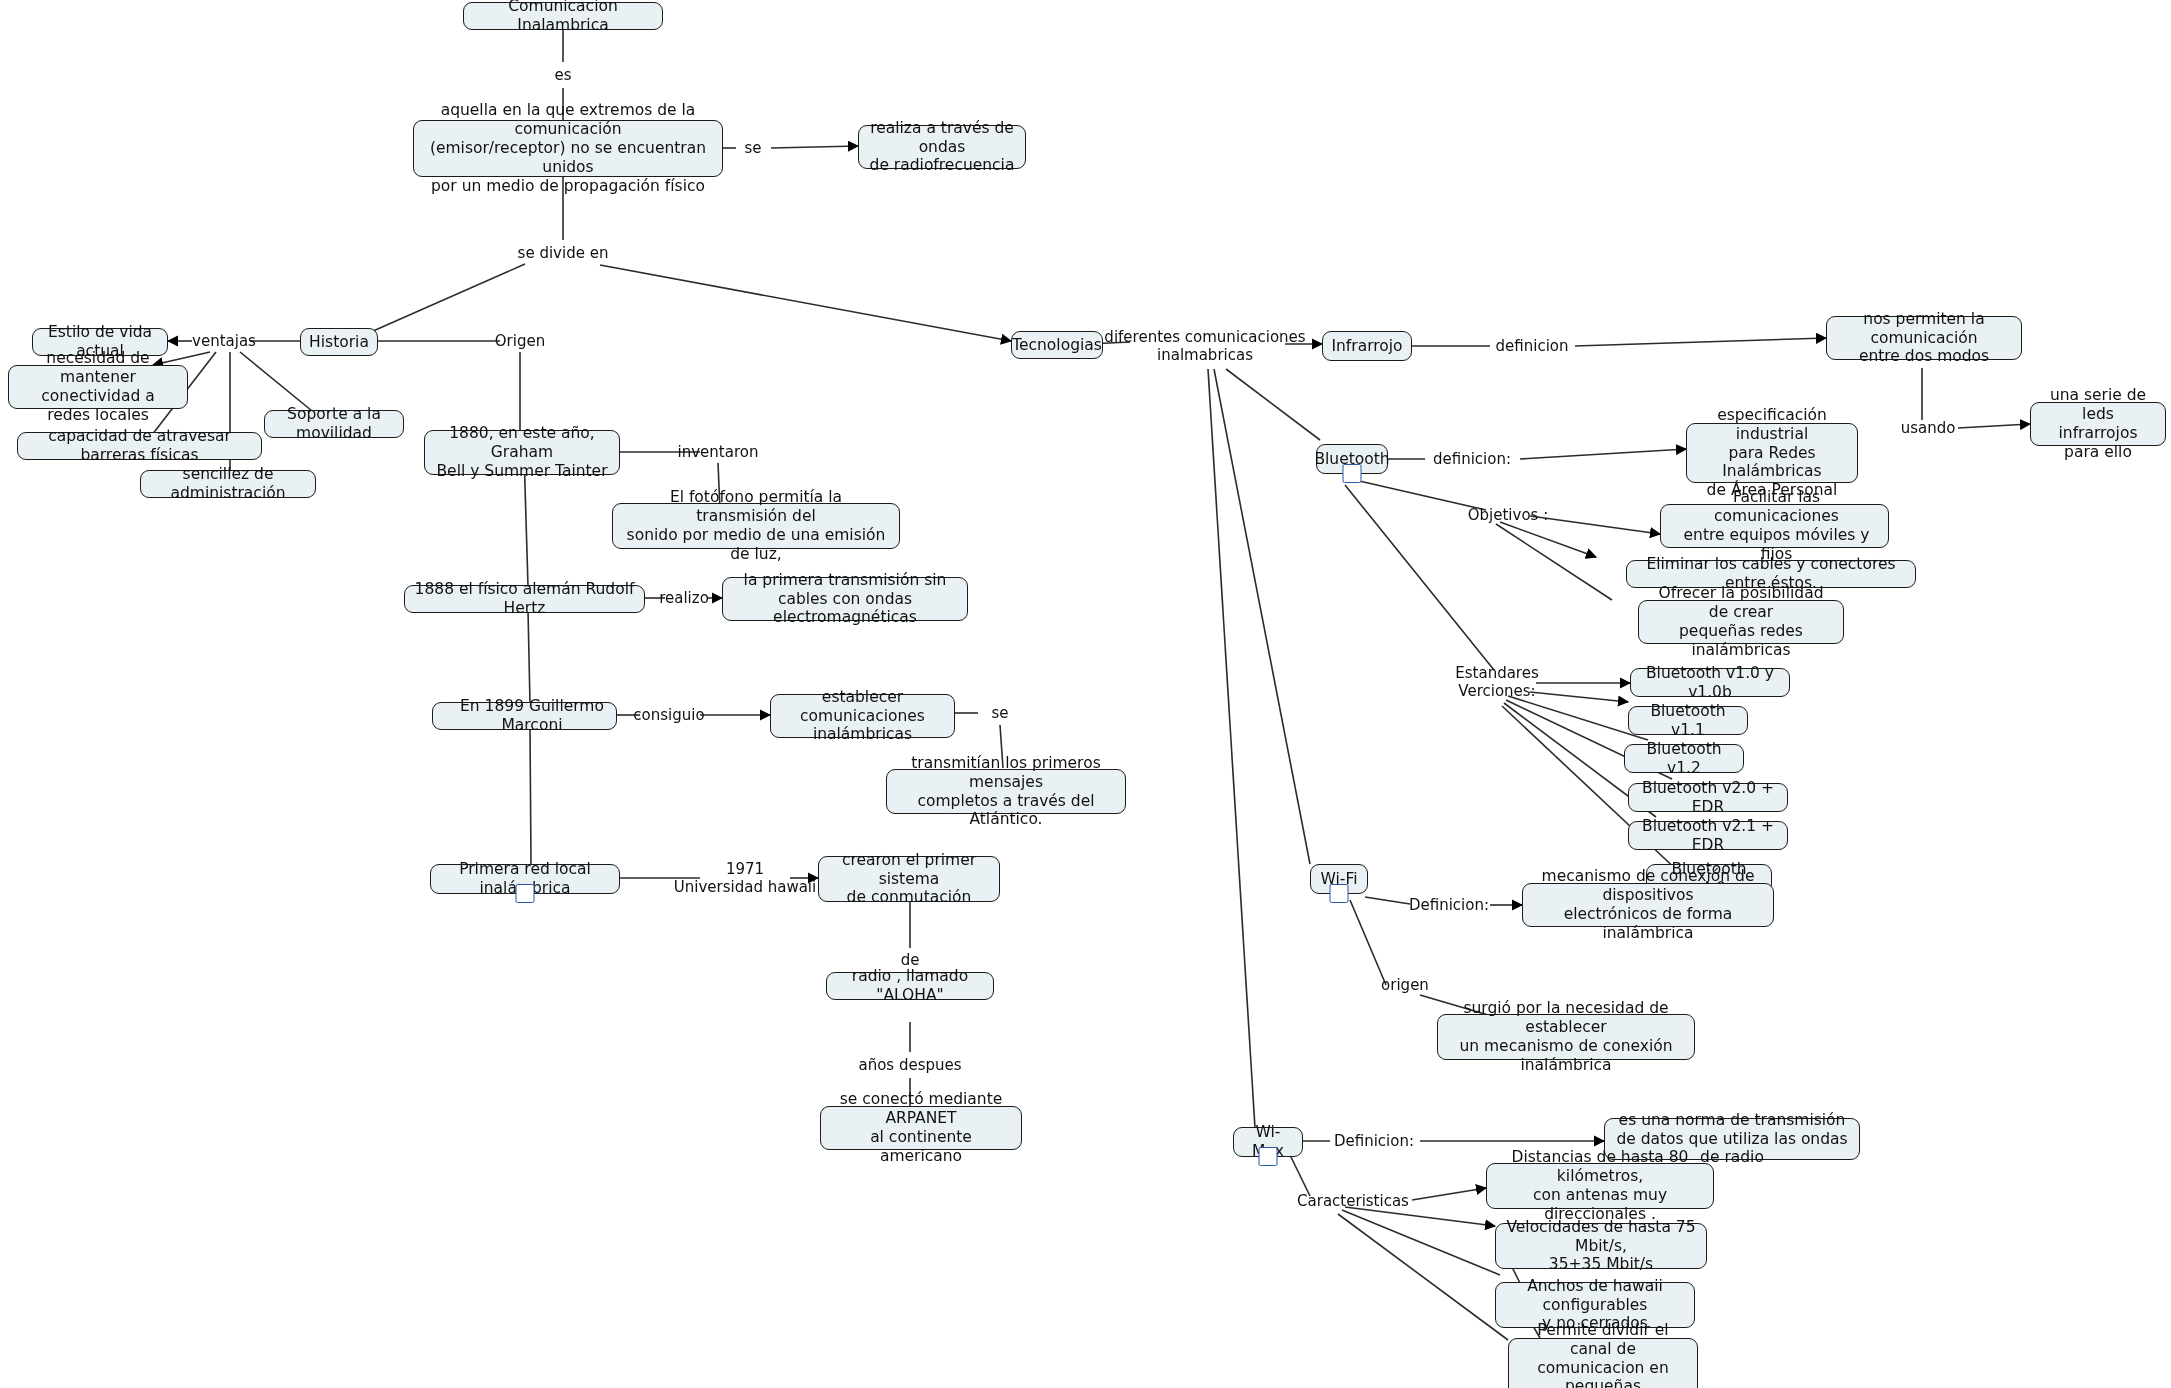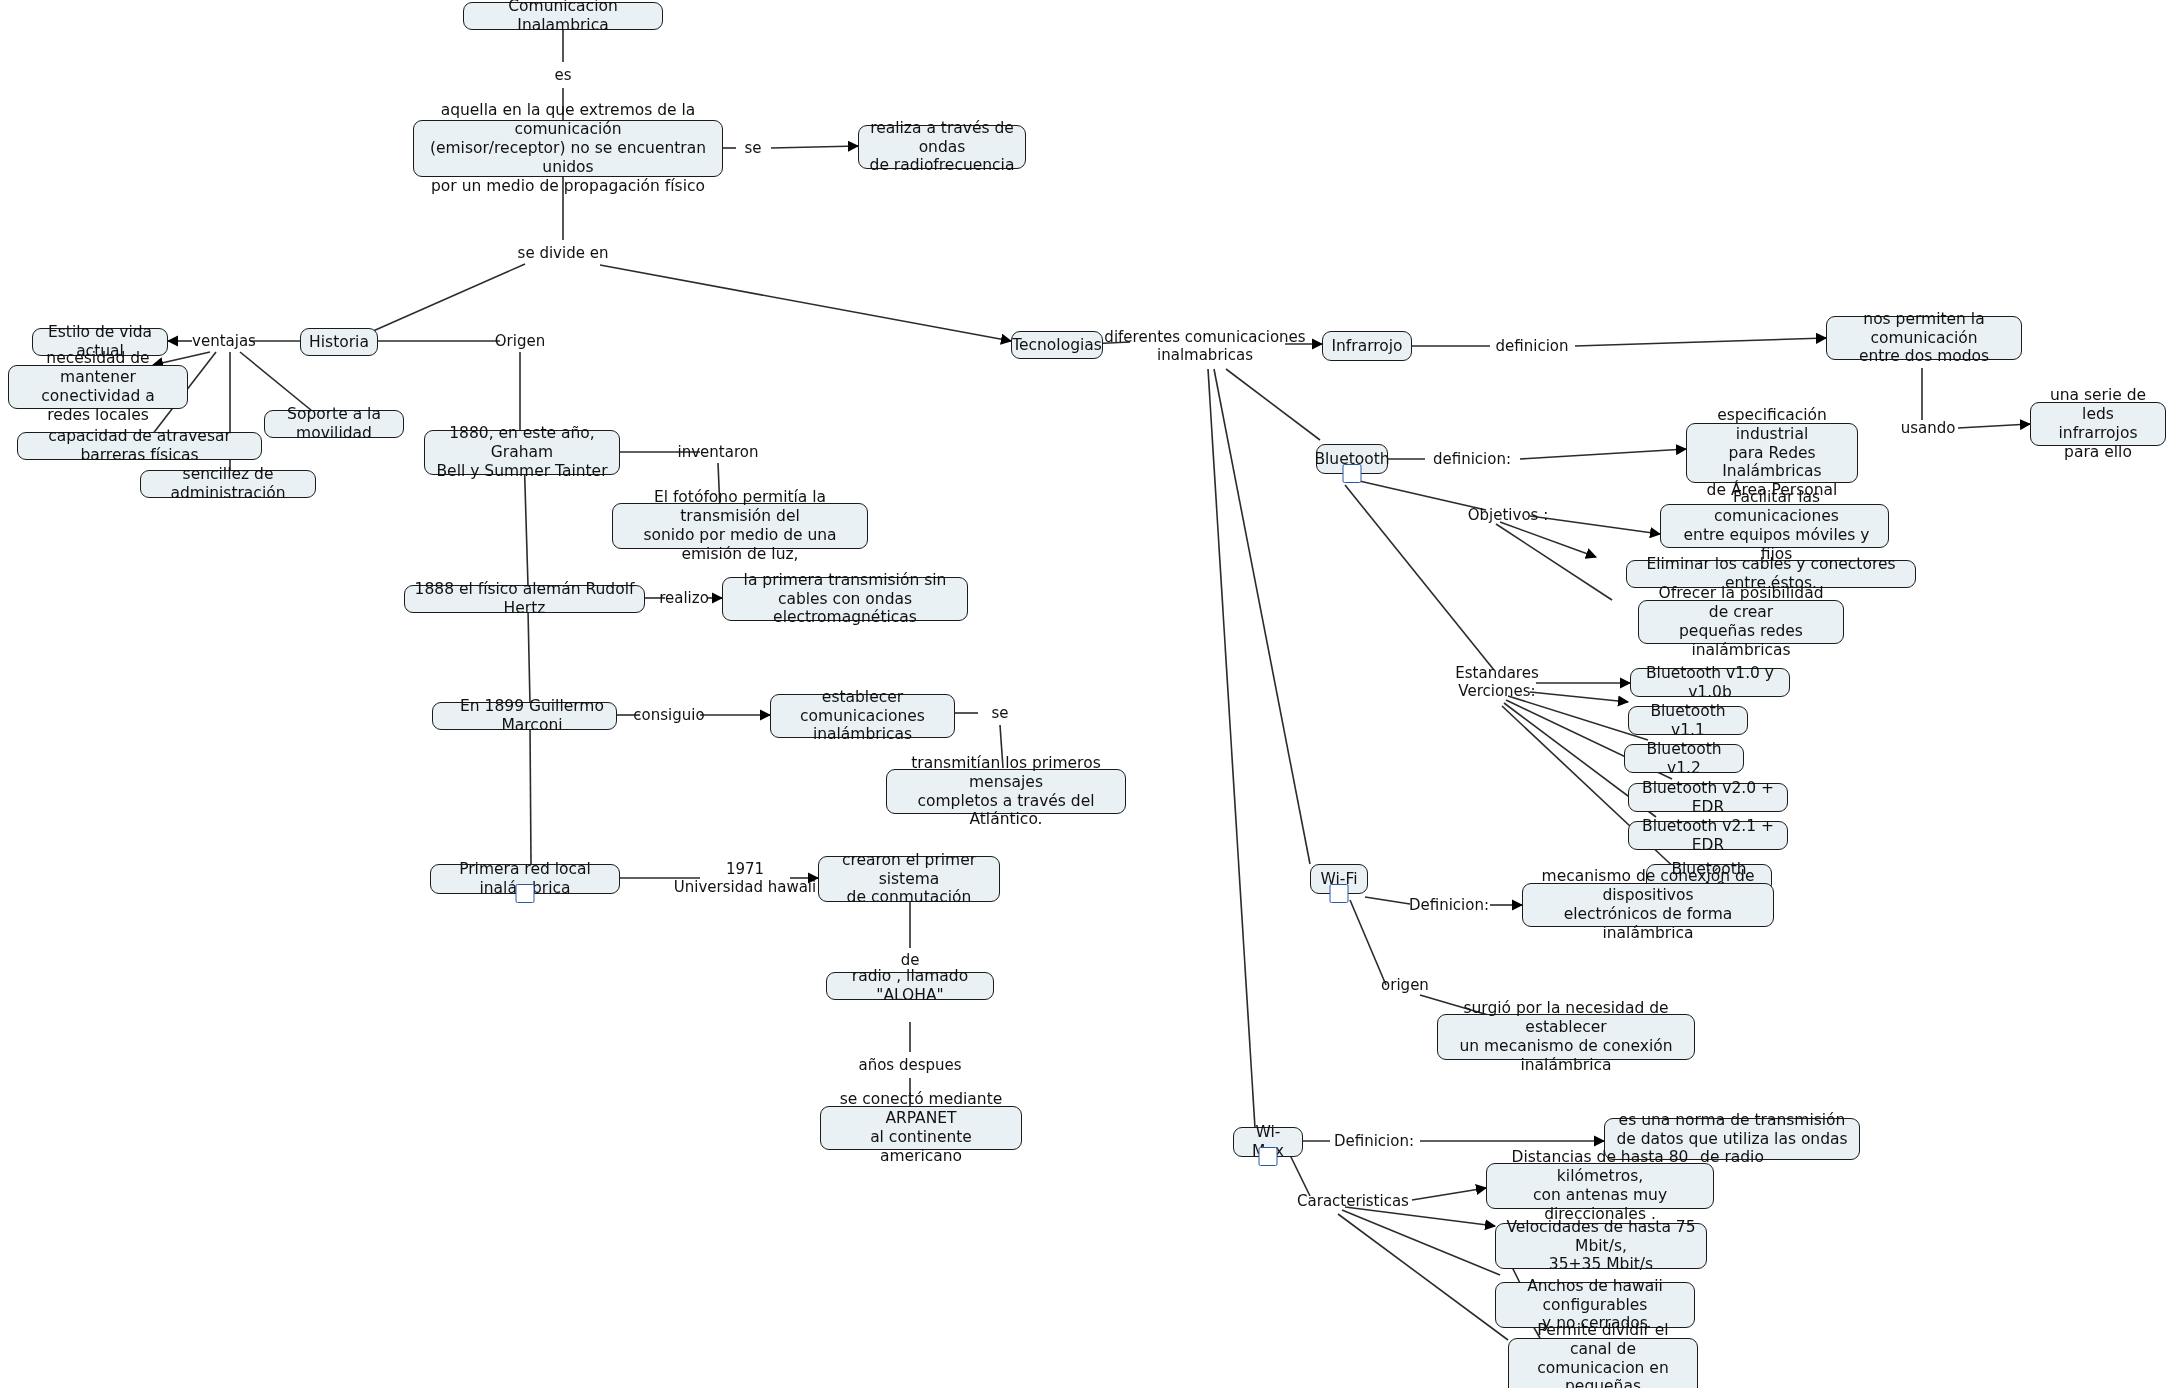--- a/index.html
+++ b/index.html
@@ -221,21 +221,21 @@
 
   <div class="node" style="left:140px; top:470px; width:176px; height:28px;">
     <span>sencillez de administración</span>
   </div>
 
   <div class="node" style="left:424px; top:430px; width:196px; height:45px;">
     <span>1880, en este año, Graham
 Bell y Summer Tainter</span>
   </div>
 
-  <div class="node" style="left:612px; top:503px; width:256px; height:46px;">
+  <div class="node" style="left:612px; top:503px; width:288px; height:46px;">
     <span>El fotófono permitía la transmisión del
 sonido por medio de una emisión de luz,</span>
   </div>
 
   <div class="node" style="left:404px; top:585px; width:241px; height:28px;">
     <span>1888 el físico alemán Rudolf Hertz</span>
   </div>
 
   <div class="node" style="left:722px; top:577px; width:246px; height:44px;">
     <span>la primera transmisión sin

